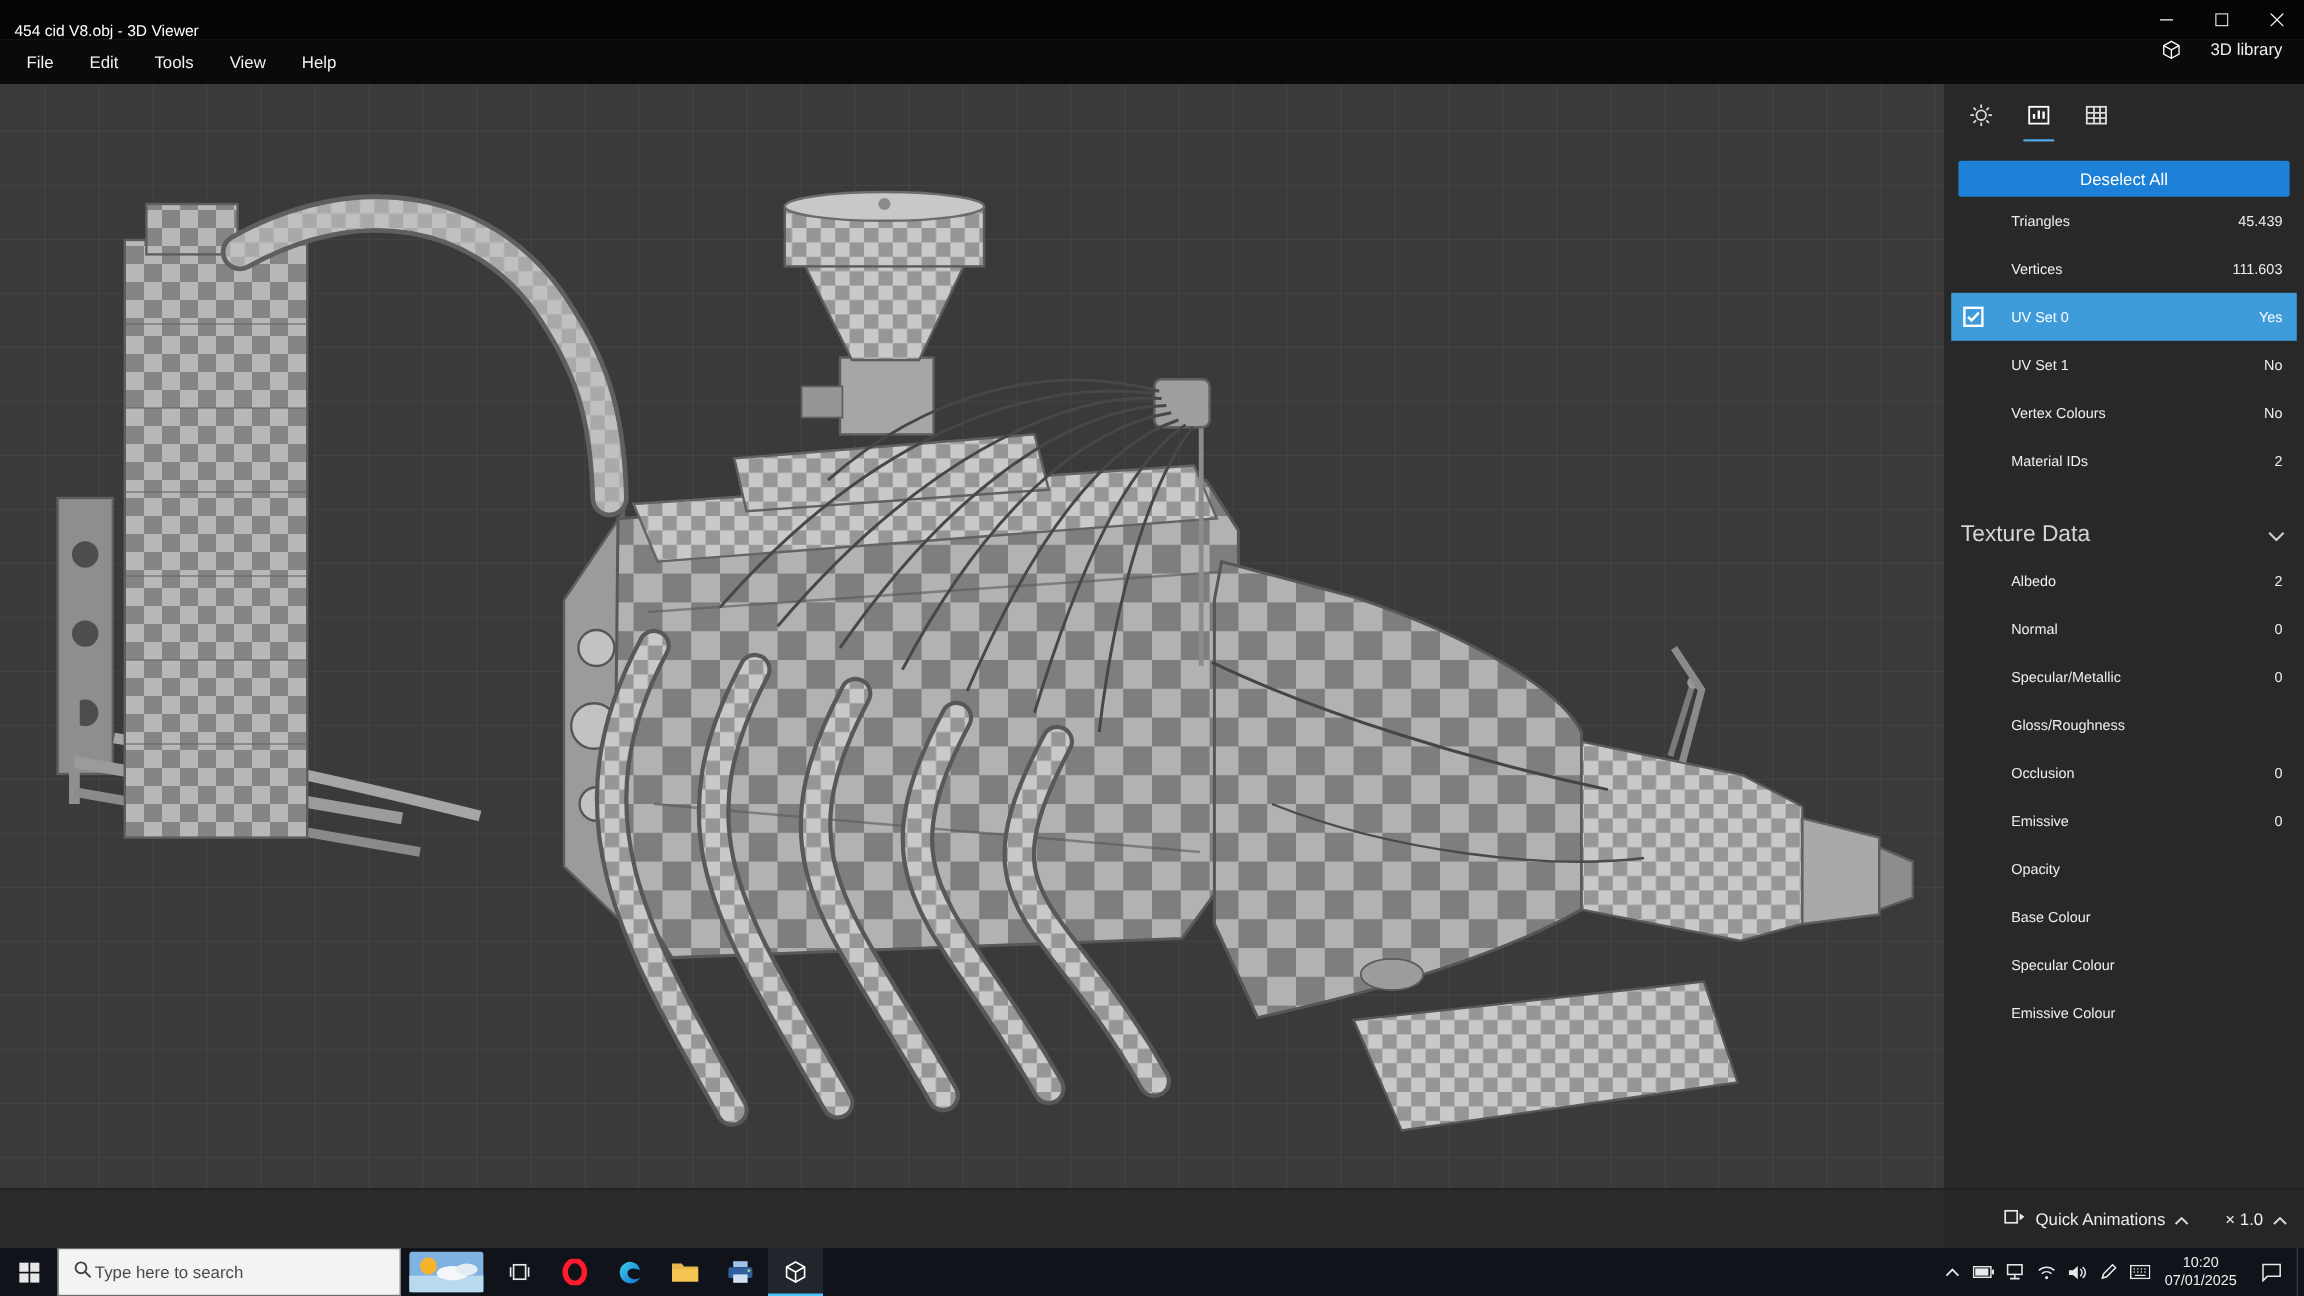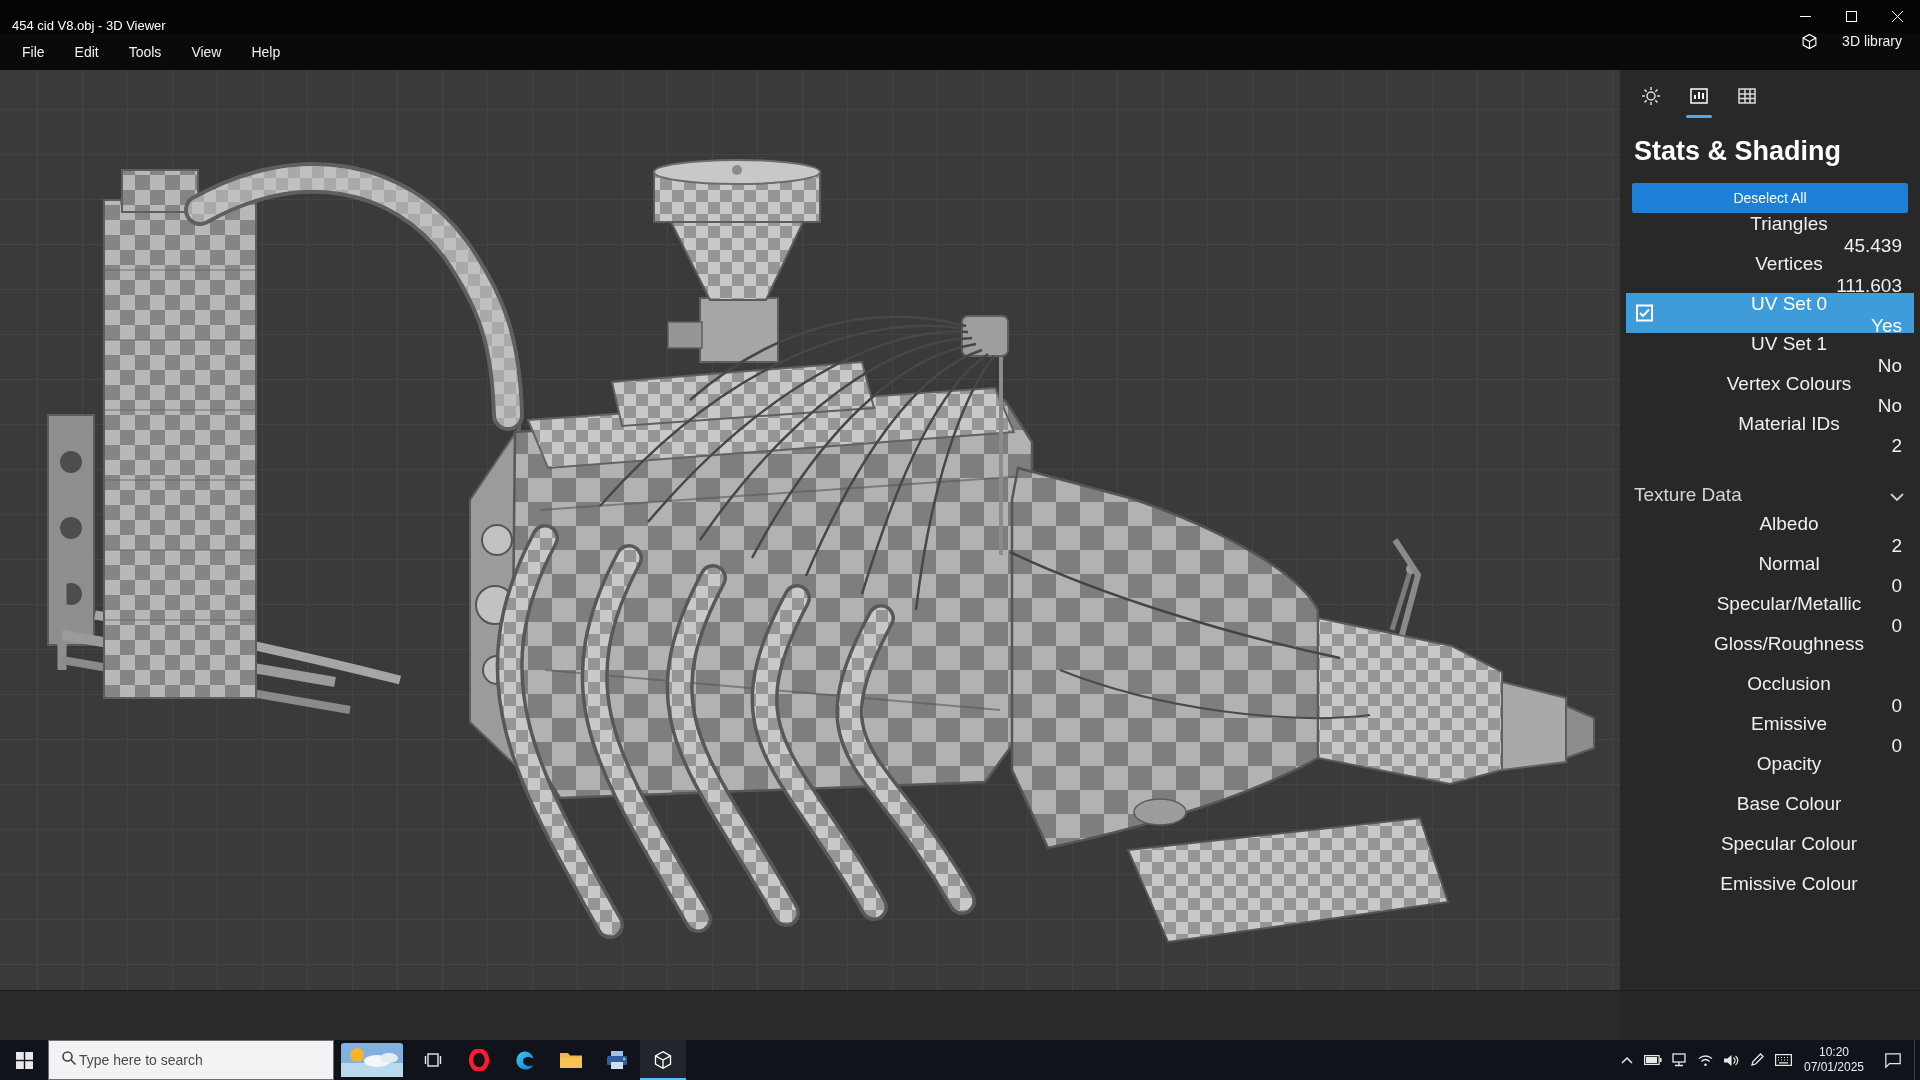--- a/index.html
+++ b/index.html
@@ -34,21 +34,21 @@
   .tab { width: 38px; height: 34px; display: flex; flex-direction: column; align-items: center; justify-content: flex-start; padding-top: 2px; }
   .tab .underline { width: 26px; height: 3px; background: transparent; margin-top: 5px; border-radius: 2px; }
   .tab.active .underline { background: #4fa8e8; }
   .panel-title { margin: 18px 0 0 14px; font-size: 27px; font-weight: 700; color: #fff; }
   .deselect { display: block; margin: 16px 12px 0; width: 276px; height: 30px;
     background: #1b80d6; color: #fff; border: none; font-size: 14px; border-radius: 2px;
     font-family: inherit; cursor: pointer; }
   .sect { display: flex; align-items: center; justify-content: space-between;
     margin-top: 24px; padding: 0 16px 0 14px; height: 36px; color: #d4d4d4; font-size: 19px; }
   .row { display: flex; align-items: center; height: 40px; margin: 0 6px;
-    padding: 0 12px 0 50px; font-size: 19px; position: relative; color: #efefef; flex-direction: column; }
+    padding: 0 12px 0 50px; font-size: 12px; position: relative; color: #efefef; }
   .row .val { margin-left: auto; }
   .row.selected { background: #3f9cdb; color: #fff; }
   .row .cb { position: absolute; left: 10px; top: 50%; transform: translateY(-50%);
     width: 17px; height: 17px; border: 2px solid #fff; display: none;
     align-items: center; justify-content: center; }
   .row.selected .cb { display: flex; }
   
   .animbar { position: absolute; left: 0; top: 990px; width: 1920px; height: 50px;
     background: #2a2a2a; border-top: 1px solid #1d1d1d; }
   .animbar .right-part { position: absolute; right: 0; top: 0; width: 300px; height: 100%; background: #262626; }
@@ -234,21 +234,20 @@
         <span>
           <svg width="20" height="20" viewBox="0 0 20 20" fill="none" stroke="#dcdcdc" stroke-width="1.5">
             <rect x="2" y="3" width="16" height="14"></rect>
             <path d="M2 8 h16 M2 12.5 h16 M8 3 v14 M13 3 v14"></path>
           </svg>
         </span>
         <div class="underline"></div>
       </div>
     </div>
 
-    <h1 class="panel-title">Stats &amp; Shading</h1>
 
     <button class="deselect">Deselect All</button>
 
 
     <div class="row">
       <span>Triangles</span>
       <span class="val">45.439</span>
     </div>
     <div class="row">
       <span>Vertices</span>
@@ -322,20 +321,42 @@
       <span class="val"></span>
     </div>
     <div class="row">
       <span>Emissive Colour</span>
       <span class="val"></span>
     </div>
   </aside>
 
   <div class="animbar">
     <div class="right-part"></div>
+    <div class="anim-controls">
+      <span>
+        <svg width="18" height="14" viewBox="0 0 18 14" fill="none" stroke="#e8e8e8" stroke-width="1.4">
+          <rect x="1" y="2" width="10" height="10"></rect>
+          <path d="M13 4 l4 3 -4 3 z" fill="#e8e8e8" stroke="none"></path>
+        </svg>
+      </span>
+      <span>Quick Animations</span>
+      <span>
+        <svg width="12" height="7" viewBox="0 0 12 7">
+            <path d="M1 6 L6 1 L11 6" stroke="#dcdcdc" stroke-width="1.6" fill="none"></path>
+          </svg>
+      </span>
+      <span class="speed-group">
+        <span>× 1.0</span>
+        <span>
+          <svg width="12" height="7" viewBox="0 0 12 7">
+              <path d="M1 6 L6 1 L11 6" stroke="#dcdcdc" stroke-width="1.6" fill="none"></path>
+            </svg>
+        </span>
+      </span>
+    </div>
   </div>
 
   <div class="taskbar">
     <div class="tb-btn tb-start">
       <svg width="17" height="17" viewBox="0 0 17 17">
         <rect x="0" y="0" width="7.8" height="7.8" fill="#e8e8e8"></rect>
         <rect x="9.2" y="0" width="7.8" height="7.8" fill="#e8e8e8"></rect>
         <rect x="0" y="9.2" width="7.8" height="7.8" fill="#e8e8e8"></rect>
         <rect x="9.2" y="9.2" width="7.8" height="7.8" fill="#e8e8e8"></rect>
       </svg>

